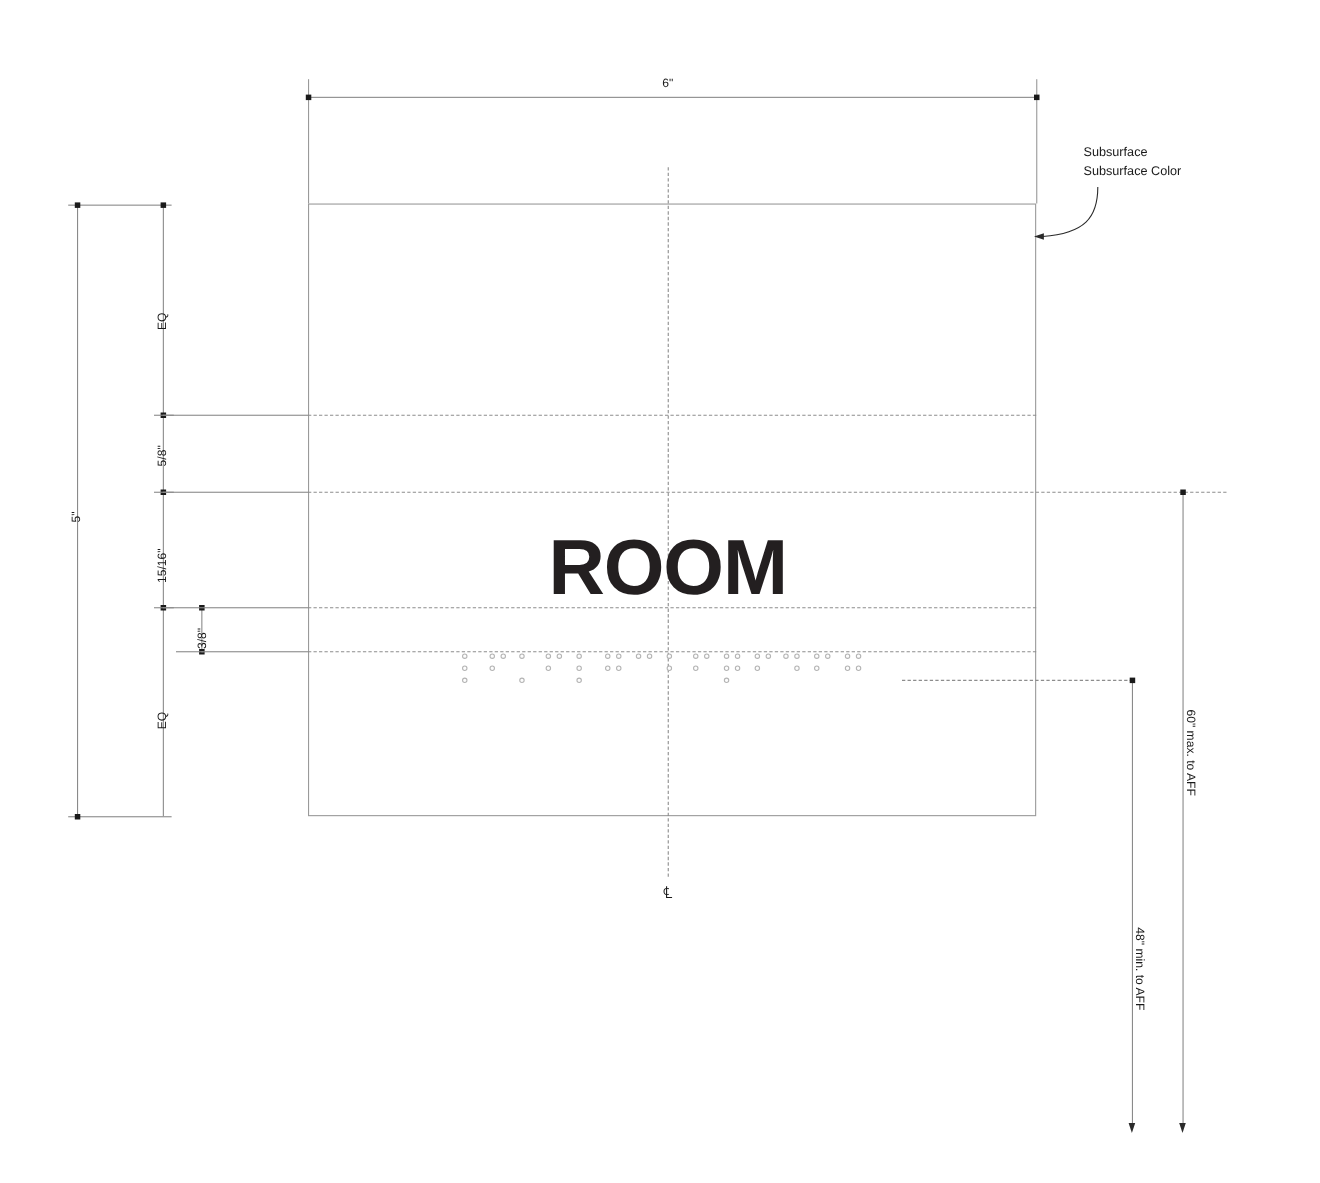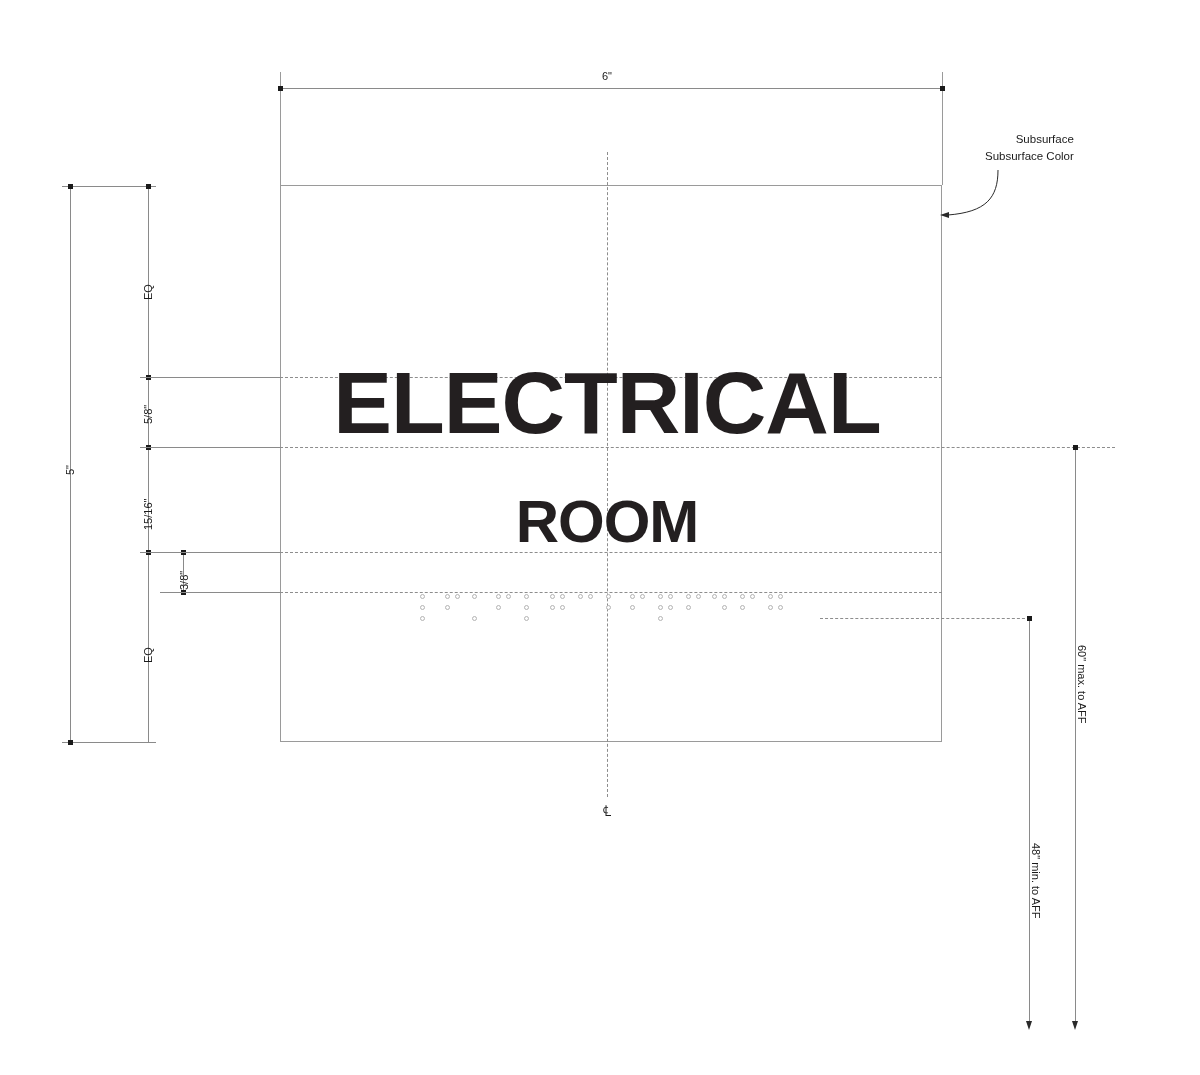--- a/index.html
+++ b/index.html
@@ -52,21 +52,21 @@
   #line1{
     left:607px;
     top:447px;
     transform:translate(-50%,-100%);
     font-size:88px;
   }
   #line2{
     left:607px;
     top:552px;
     transform:translate(-50%,-100%);
-    font-size:60px;
+    font-size:71px;
   }
 
   
   .dimtext{
     position:absolute;
     font-family:"Liberation Sans", sans-serif;
     font-size:11px;
     color:#1a1a1a;
     white-space:nowrap;
   }
@@ -179,21 +179,20 @@
   <div class="hdash" style="left:280px;top:552px;width:662px;"></div>
 
   <div class="hline" style="left:183px;top:592px;width:97px;"></div>
   <div class="hdash" style="left:280px;top:592px;width:662px;"></div>
 
   <div class="hdash" style="left:820px;top:618px;width:210px;"></div>
 
   <div class="vdash" style="left:607px;top:152px;height:645px;"></div>
   <div id="clmark">℄</div>
 
-  <div id="line1" class="signtext">ELECTRICAL</div>
   <div id="line2" class="signtext">ROOM</div>
 
   <div id="braille">
       <div class="bdot" style="left: 0px; top: 0px;"></div>
       <div class="bdot" style="left: 0px; top: 11px;"></div>
       <div class="bdot" style="left: 0px; top: 22px;"></div>
       <div class="bdot" style="left: 25px; top: 0px;"></div>
       <div class="bdot" style="left: 35px; top: 0px;"></div>
       <div class="bdot" style="left: 25px; top: 11px;"></div>
       <div class="bdot" style="left: 52px; top: 0px;"></div>
@@ -228,21 +227,21 @@
       <div class="bdot" style="left: 302px; top: 11px;"></div>
       <div class="bdot" style="left: 320px; top: 0px;"></div>
       <div class="bdot" style="left: 320px; top: 11px;"></div>
       <div class="bdot" style="left: 330px; top: 0px;"></div>
       <div class="bdot" style="left: 348px; top: 0px;"></div>
       <div class="bdot" style="left: 358px; top: 0px;"></div>
       <div class="bdot" style="left: 348px; top: 11px;"></div>
       <div class="bdot" style="left: 358px; top: 11px;"></div>
     </div>
 
-  <div class="note" style="left:985px;top:131px;text-align:right;">
+  <div class="note" style="left:985px;top:131px;">
     <div>Subsurface</div>
     <div>Subsurface Color</div>
   </div>
   <svg style="position:absolute;left:930px;top:160px;width:100px;height:70px;overflow:visible;" viewBox="0 0 100 70">
     <path d="M 68 10 C 68 38, 56 52, 18 55" fill="none" stroke="#2a2a2a" stroke-width="1"></path>
   </svg>
   <div class="arrowleft" style="left:940px;top:215px;"></div>
 
   <div class="vline" style="left:1075px;top:447px;height:575px;"></div>
   <div class="dot" style="left:1075px;top:447px;"></div>

